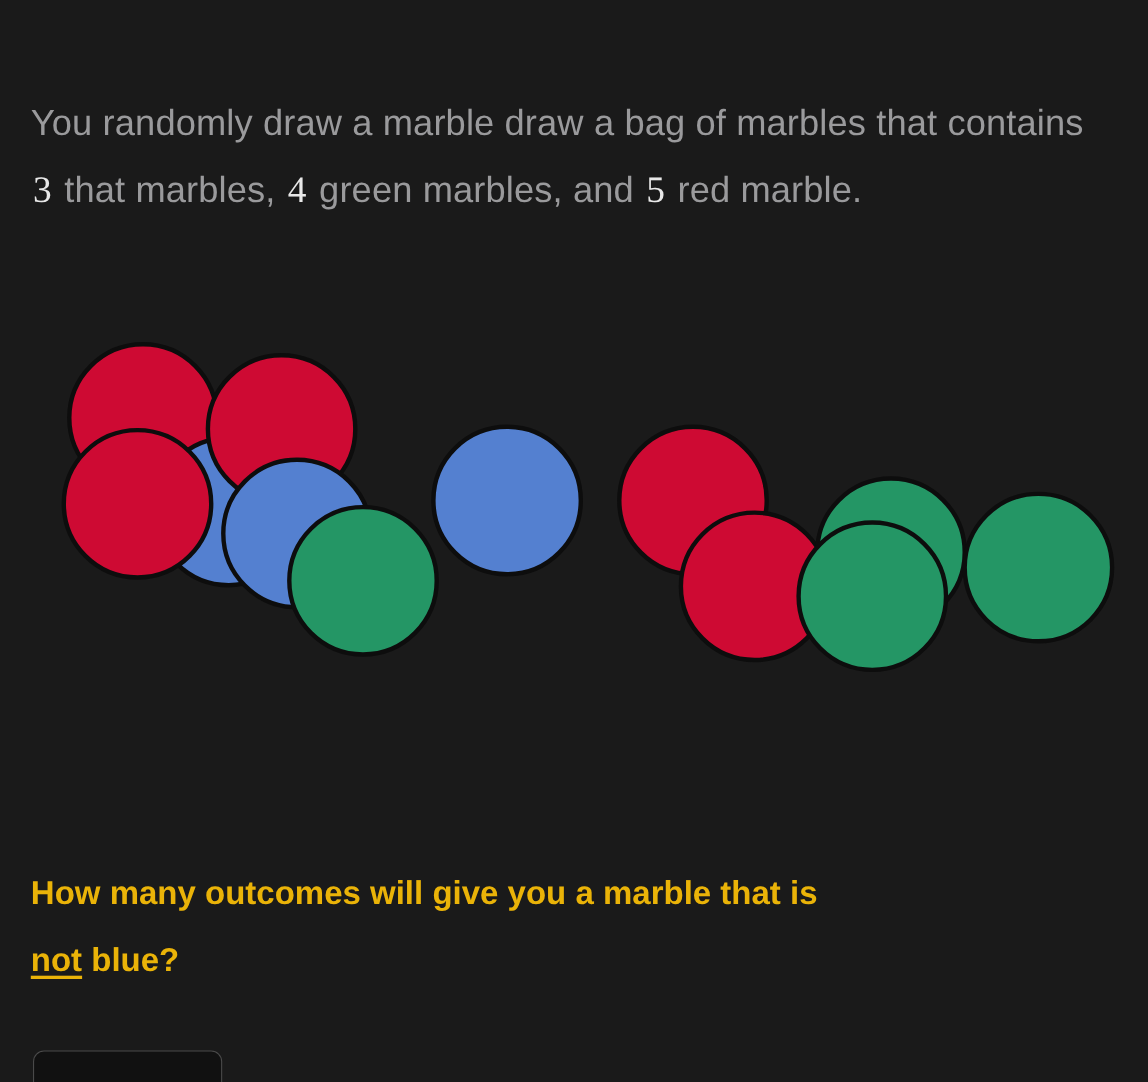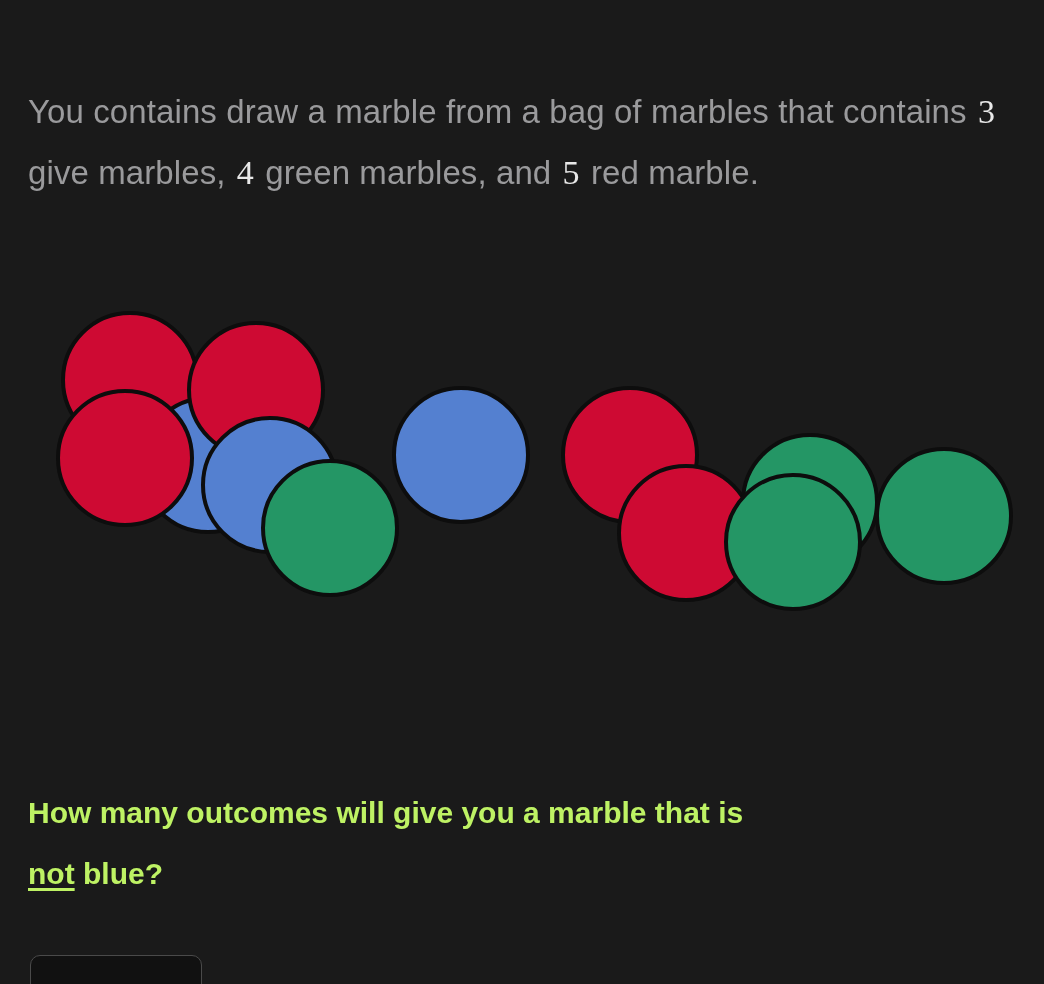--- a/index.html
+++ b/index.html
@@ -55,21 +55,21 @@
 
   
   .question {
     position: absolute;
     left: 28px;
     top: 752px;
     width: 985px;
     font-size: 30px;
     line-height: 61px;
     font-weight: bold;
-    color: #bef264;
+    color: #eab308;
     font-family: "Liberation Sans", sans-serif;
   }
   .question u {
     text-decoration: underline;
     text-underline-offset: 4px;
     margin-top: 36px;
   }
 
   
   .answer-box {
@@ -95,21 +95,21 @@
     padding: 0 12px;
     box-sizing: border-box;
   }
 </style>
 </head>
 <body>
 
 <div id="page">
 
   <p class="prompt">
-    <span>You contains draw a marble from a bag of marbles that contains </span><span class="mathnum">3</span><span> give marbles, </span><span class="mathnum">4</span><span> green marbles, and </span><span class="mathnum">5</span><span> red marble.</span>
+    <span>You randomly draw a marble draw a bag of marbles that contains </span><span class="mathnum">3</span><span> that marbles, </span><span class="mathnum">4</span><span> green marbles, and </span><span class="mathnum">5</span><span> red marble.</span>
   </p>
 
   <div class="illustration">
     <svg id="marble-svg" width="1044" height="360" viewBox="0 0 1044 360" xmlns="http://www.w3.org/2000/svg">
         <circle cx="130" cy="100" r="67" fill="#ce0a33" stroke="#0d0d0d" stroke-width="4"></circle>
         <circle cx="208" cy="185" r="67" fill="#5480d0" stroke="#0d0d0d" stroke-width="4"></circle>
         <circle cx="125" cy="178" r="67" fill="#ce0a33" stroke="#0d0d0d" stroke-width="4"></circle>
         <circle cx="256" cy="110" r="67" fill="#ce0a33" stroke="#0d0d0d" stroke-width="4"></circle>
         <circle cx="270" cy="205" r="67" fill="#5480d0" stroke="#0d0d0d" stroke-width="4"></circle>
         <circle cx="330" cy="248" r="67" fill="#249665" stroke="#0d0d0d" stroke-width="4"></circle>

